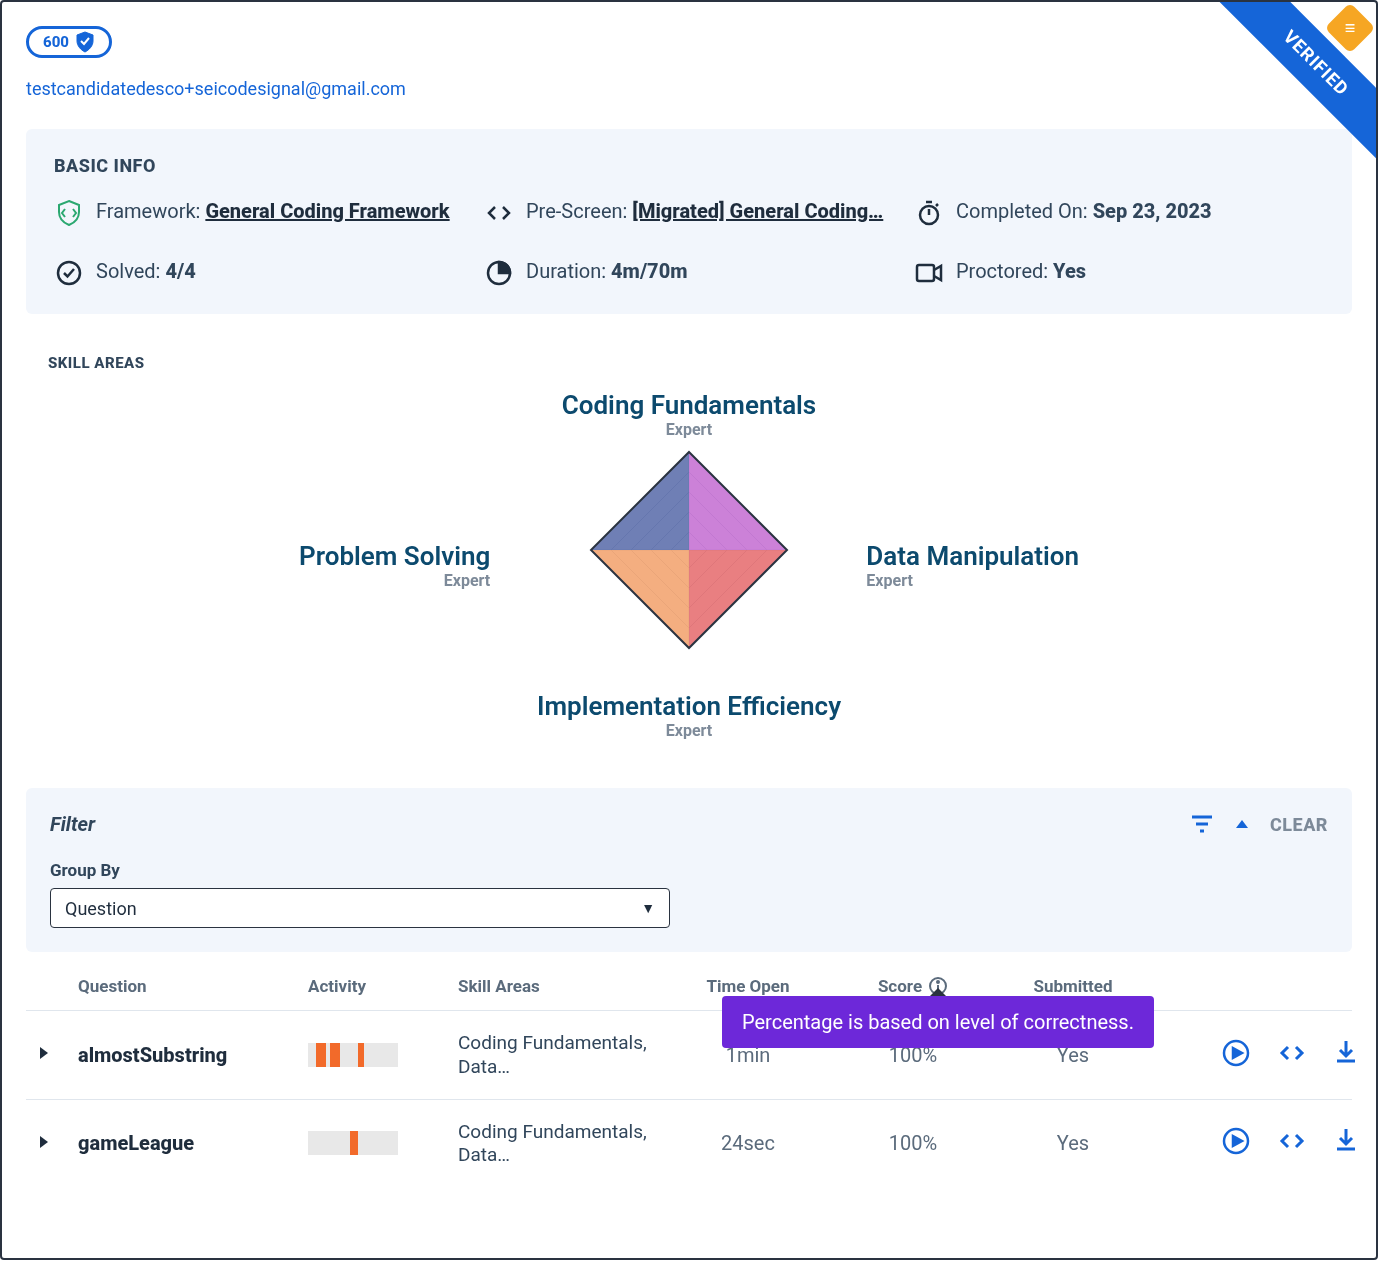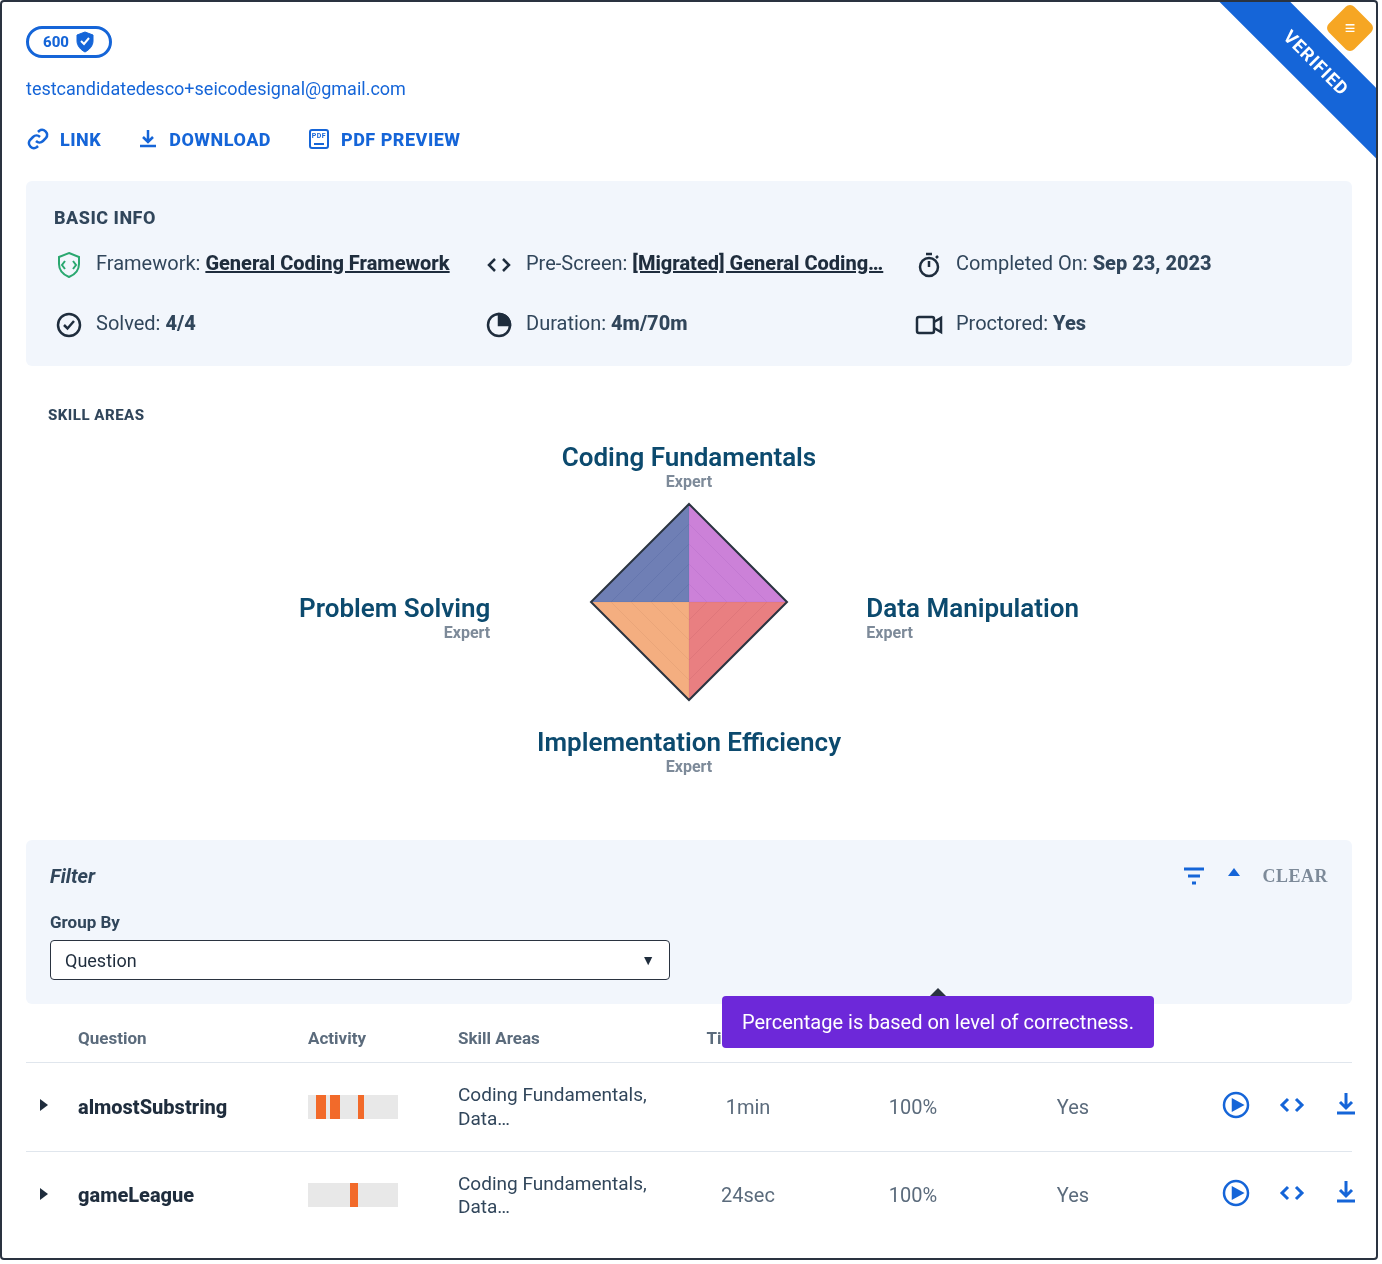--- a/index.html
+++ b/index.html
@@ -32,27 +32,27 @@
 .skills-panel { margin-top: 18px; padding: 22px 22px 30px; }
 .skills-title { font-size: 15px; font-weight: 800; letter-spacing: .5px; color: #31465b; margin-bottom: 18px; }
 .radar-wrap { display: flex; justify-content: center; }
 .radar { position: relative; width: 780px; height: 350px; }
 .radar svg { display: block; margin: 0 auto; }
 .axis-label { position: absolute; text-align: center; }
 .axis-label .name { font-size: 26px; font-weight: 600; color: #0c4a6e; }
 .axis-label .lvl { font-size: 16px; font-weight: 700; color: #7d8a99; }
 .lbl-top { top: 0; left: 50%; transform: translateX(-50%); }
 .lbl-right { top: 50%; right: 0; transform: translateY(-50%); text-align: left; }
-.lbl-bottom { bottom: 16px; left: 50%; transform: translateX(-50%); }
+.lbl-bottom { bottom: 0; left: 50%; transform: translateX(-50%); }
 .lbl-left { top: 50%; left: 0; transform: translateY(-50%); text-align: right; }
 
 .filter-panel { background: #f2f6fc; border-radius: 6px; margin-top: 18px; padding: 24px; }
 .filter-head { display: flex; align-items: center; justify-content: space-between; }
 .filter-head .f-label { font-size: 20px; font-weight: 700; color: #31465b; font-style: italic; }
-.filter-head .f-actions { display: flex; align-items: flex-start; gap: 20px; font-family: Liberation Serif, serif; }
+.filter-head .f-actions { display: flex; align-items: center; gap: 20px; }
 .filter-head .clear { color: #7d8a99; font-weight: 800; font-size: 18px; letter-spacing: .5px; cursor: pointer; }
 .groupby { margin-top: 24px; }
 .groupby-label { font-size: 17px; font-weight: 700; color: #31465b; margin-bottom: 8px; }
 .select { width: 620px; height: 40px; border: 1px solid #2a3340; border-radius: 4px; background: #fff; display: flex; align-items: center; justify-content: space-between; padding: 0 14px; font-size: 18px; color: #1f2d3d; cursor: pointer; }
 .select .caret { font-size: 14px; color: #1f2d3d; }
 
 .tooltip { position: absolute; background: #6d28d9; color: #fff; font-size: 20px; padding: 14px 20px; border-radius: 4px; white-space: nowrap; }
 .tooltip::after { content: ""; position: absolute; top: -8px; left: 50%; transform: translateX(-50%); border-left: 8px solid transparent; border-right: 8px solid transparent; border-bottom: 8px solid #2a3340; }
 
 .table { margin-top: 24px; }
@@ -83,43 +83,20 @@
     <div class="score-pill">
       <span>600</span>
       <svg width="20" height="22" viewBox="0 0 20 22">
           <path d="M10 1 L18 4 V10 C18 15 14 19 10 21 C6 19 2 15 2 10 V4 Z" fill="#1565d8" stroke="#1565d8"></path>
           <path d="M6 10 L9 13 L14 7" stroke="#fff" stroke-width="2" fill="none"></path>
         </svg>
     </div>
   </div>
   <div class="email">testcandidatedesco+seicodesignal@gmail.com</div>
 
-  <div class="top-actions">
-    <div class="act">
-      <svg width="24" height="24" viewBox="0 0 24 24" fill="none" stroke="#1565d8" stroke-width="2.5">
-          <path d="M10 14 A5 5 0 0 0 17 14 L20 11 A5 5 0 0 0 13 4 L12 5"></path>
-          <path d="M14 10 A5 5 0 0 0 7 10 L4 13 A5 5 0 0 0 11 20 L12 19"></path>
-        </svg>
-      <span>LINK</span>
-    </div>
-    <div class="act">
-      <svg width="22" height="22" viewBox="0 0 22 22" fill="none" stroke="#1565d8" stroke-width="2.5">
-          <path d="M11 2 V14 M6 9 L11 14 L16 9 M3 18 H19"></path>
-        </svg>
-      <span>DOWNLOAD</span>
-    </div>
-    <div class="act">
-      <svg width="24" height="24" viewBox="0 0 24 24" fill="none" stroke="#1565d8" stroke-width="2">
-          <rect x="3" y="3" width="18" height="18" rx="2"></rect>
-          <text x="12" y="11" text-anchor="middle" font-size="7" fill="#1565d8" stroke="none" font-weight="700">PDF</text>
-          <path d="M7 17 H17"></path>
-        </svg>
-      <span>PDF PREVIEW</span>
-    </div>
-  </div>
 
   <div class="panel">
     <div class="panel-title">BASIC INFO</div>
     <div class="basic-grid">
       <div class="info-item">
         <div class="info-icon">
             <svg width="28" height="28" viewBox="0 0 28 28">
               <path d="M14 2 L24 6 V13 C24 20 19 24 14 26 C9 24 4 20 4 13 V6 Z" fill="none" stroke="#2ba870" stroke-width="2"></path>
               <path d="M10 10 L7 14 L10 18 M18 10 L21 14 L18 18" fill="none" stroke="#2ba870" stroke-width="2"></path>
             </svg>

